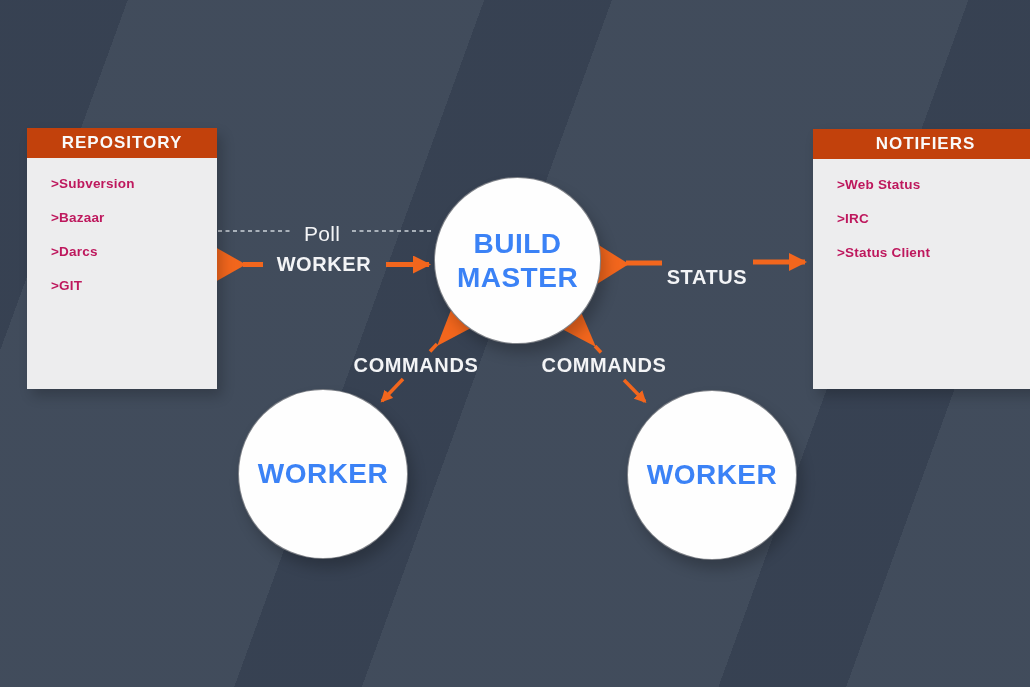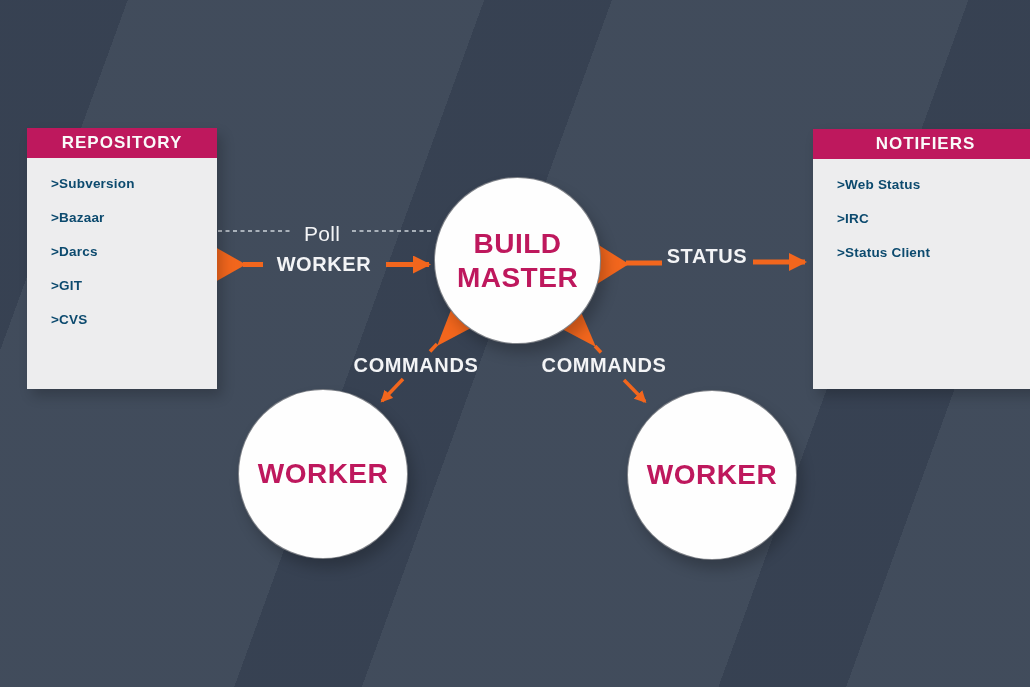--- a/index.html
+++ b/index.html
@@ -14,34 +14,34 @@
   }
   .stage{position:absolute;inset:0;}
   svg.connectors{position:absolute;left:0;top:0;z-index:1;}
   .panel{
     position:absolute;z-index:2;
     background:#EDEDEE;
     box-shadow:5px 7px 12px rgba(0,0,0,0.20);
   }
   .panel-header{
     height:30px;display:flex;align-items:center;justify-content:center;
-    background:#be185d;color:#FAFAFA;
+    background:#c2410c;color:#FAFAFA;
     font-size:17px;font-weight:700;letter-spacing:1px;
   }
   .panel-list{list-style:none;margin:0;padding:8px 0 0 24px;}
   .panel-list li{
     height:34px;display:flex;align-items:center;
-    color:#0c4a6e;font-size:13.5px;font-weight:700;letter-spacing:.2px;
+    color:#be185d;font-size:13.5px;font-weight:700;letter-spacing:.2px;
   }
   .node{
     position:absolute;z-index:2;border-radius:50%;
     background:#FEFEFE;border:1px solid rgba(24,30,40,.55);
     display:flex;flex-direction:column;align-items:center;justify-content:center;
     box-shadow:5px 9px 14px rgba(0,0,0,0.22);
-    color:#be185d;font-weight:700;text-align:left;
+    color:#3b82f6;font-weight:700;text-align:left;
   }
   .node .nline{font-size:28px;line-height:34px;letter-spacing:.5px;}
   .flow-label{
     position:absolute;z-index:3;transform:translate(-50%,-50%);
     color:#F3F4F6;font-weight:700;font-size:20px;letter-spacing:.6px;
     white-space:nowrap;
   }
   .flow-label.poll{font-weight:500;font-size:21px;letter-spacing:.3px;}
 </style>
 </head>
@@ -91,21 +91,20 @@
 
   <div class="panel" style="left:27px;top:128px;width:190px;height:261px;">
     <div class="panel-header">
       <span>REPOSITORY</span>
     </div>
     <ul class="panel-list">
       <li>&gt;Subversion</li>
       <li>&gt;Bazaar</li>
       <li>&gt;Darcs</li>
       <li>&gt;GIT</li>
-      <li>&gt;CVS</li>
     </ul>
   </div>
 
   <div class="panel" style="left:813px;top:129px;width:225px;height:260px;">
     <div class="panel-header">
       <span>NOTIFIERS</span>
     </div>
     <ul class="panel-list">
       <li>&gt;Web Status</li>
       <li>&gt;IRC</li>
@@ -121,17 +120,17 @@
   <div class="node" style="left:238px;top:389px;width:168px;height:168px;">
     <div class="nline">WORKER</div>
   </div>
 
   <div class="node" style="left:627px;top:390px;width:168px;height:168px;">
     <div class="nline">WORKER</div>
   </div>
 
   <div class="flow-label poll" style="left:322px;top:234px;">Poll</div>
   <div class="flow-label" style="left:324px;top:264px;">WORKER</div>
-  <div class="flow-label" style="left:707px;top:256px;text-align:right;">STATUS</div>
+  <div class="flow-label" style="left:707px;top:277px;text-align:right;">STATUS</div>
   <div class="flow-label" style="left:416px;top:365px;">COMMANDS</div>
   <div class="flow-label" style="left:604px;top:365px;">COMMANDS</div>
 
 </div>
 
 </body></html>

